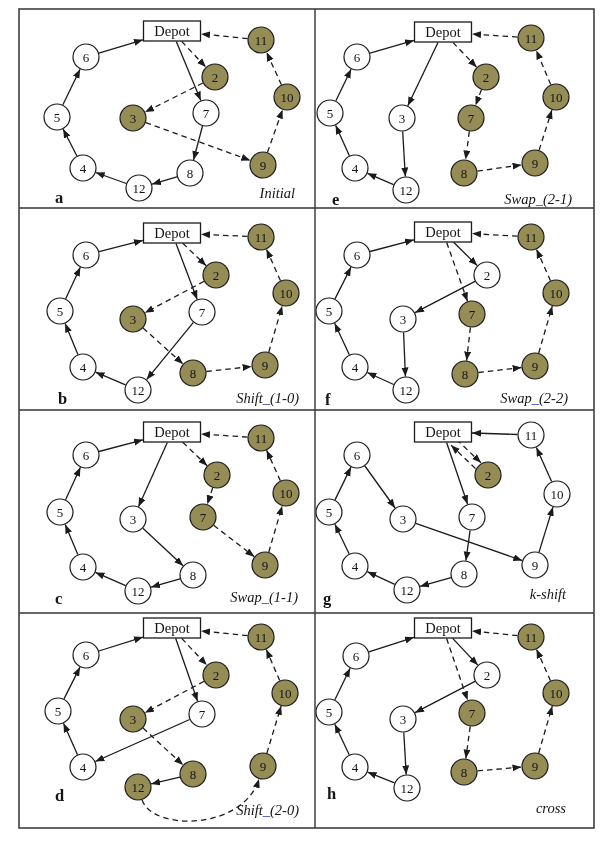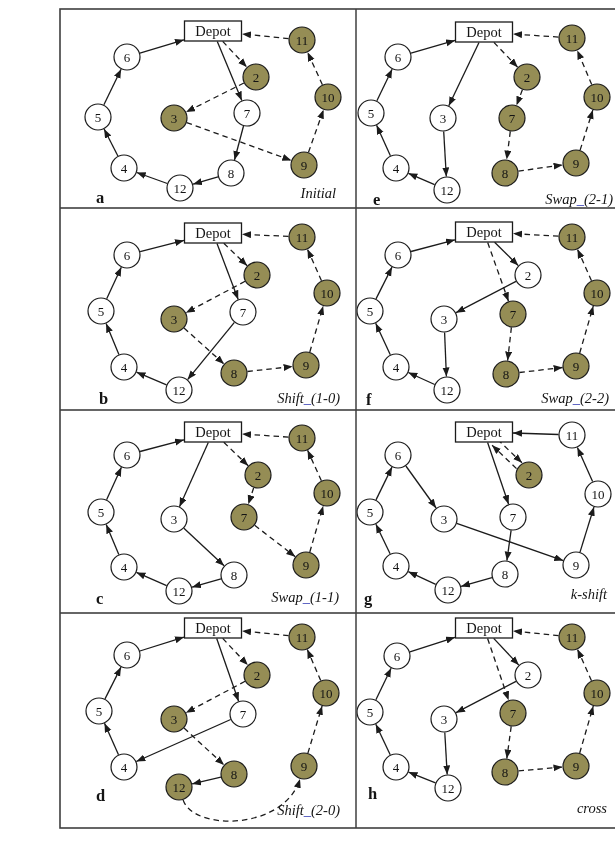--- a/index.html
+++ b/index.html
@@ -1,18 +1,18 @@
 <!DOCTYPE html>
 <html><head>
 <meta charset="utf-8">
 <style>
   html,body{margin:0;padding:0;background:#ffffff;}
   body{width:615px;height:846px;overflow:hidden;
        font-family:"Liberation Serif","DejaVu Serif",serif;}
-  #figure-wrap{position:relative;width:569px;height:846px;background:#22c55e;margin-left:41px;}
+  #figure-wrap{position:relative;width:569px;height:846px;background:#22c55e;}
   svg{position:absolute;left:0;top:0;}
   text{user-select:none;}
 </style>
 </head>
 <body>
 
 <div id="figure-wrap">
     <svg width="615" height="846" viewBox="0 0 615 846">
       <defs>
         <marker id="arrowhead" markerUnits="userSpaceOnUse" markerWidth="10" markerHeight="8" refX="9" refY="3.5" orient="auto">

